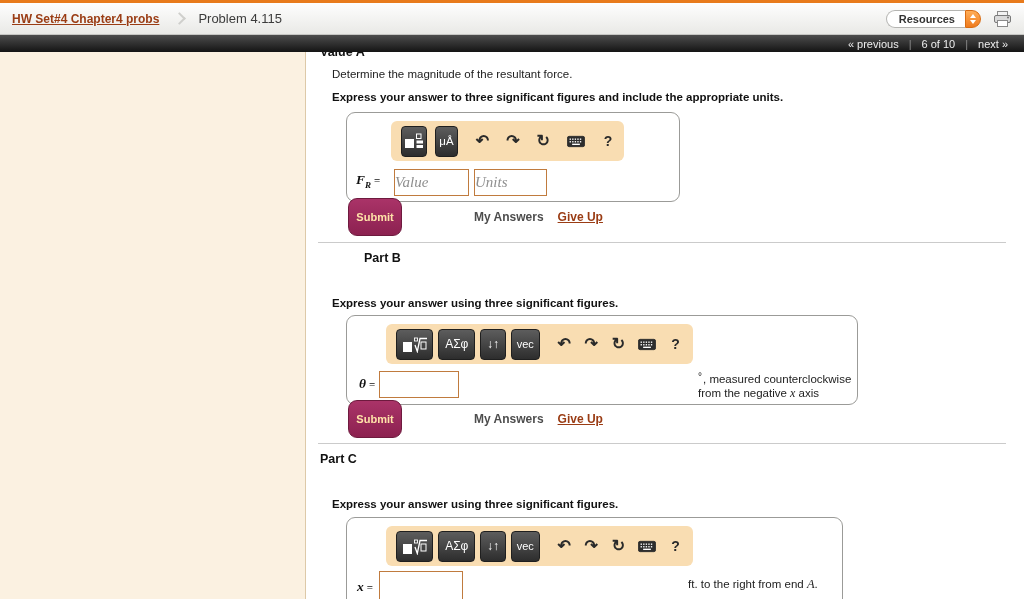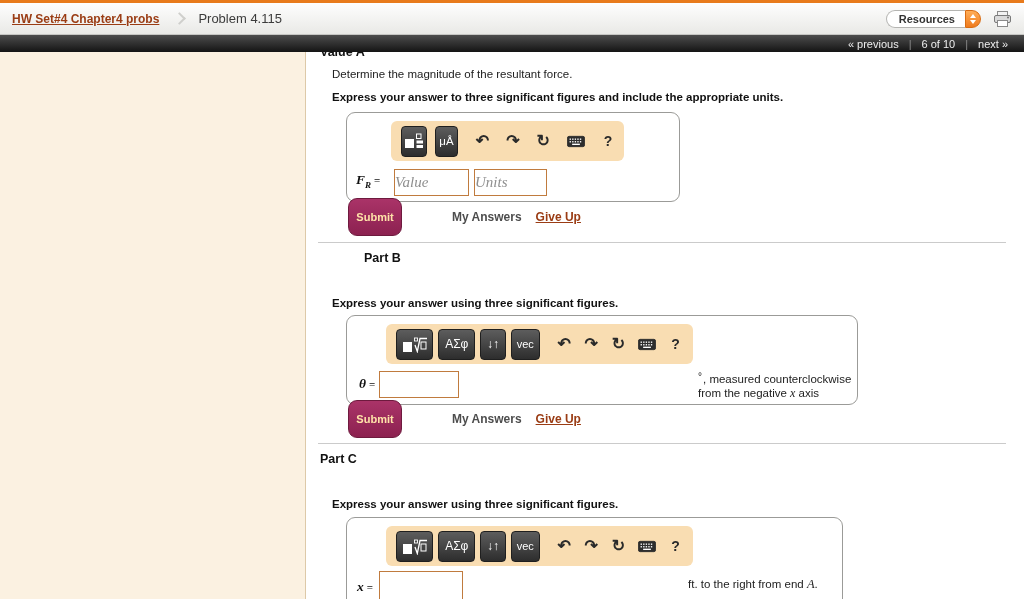--- a/index.html
+++ b/index.html
@@ -80,21 +80,21 @@
     font-family:"Liberation Serif", serif; font-size:15px; padding:0 0; }
   .ans-input::placeholder { font-style:italic; color:#8f8f8f; }
   .ans-label { position:absolute; font-family:"Liberation Serif", serif; font-style:italic;
     font-weight:bold; font-size:13.5px; color:#111; }
   .ans-label sub { font-size:9px; }
   .ans-label .eq { font-style:normal; font-weight:bold; font-size:11px; margin-left:3px; }
   .submit-row { position:absolute; display:flex; align-items:center; height:21px; }
   .submit-btn { width:54px; height:38px; border:1px solid #6e1a3e; border-radius:9px;
     background:linear-gradient(#aa3368,#8c2150); color:#ffe3a9; font-weight:bold; font-size:11px;
     display:flex; align-items:center; justify-content:center; cursor:pointer; }
-  .my-answers { margin-left:50px; font-size:12px; font-weight:bold; color:#4d4d4d; cursor:pointer; }
+  .my-answers { margin-left:72px; font-size:12px; font-weight:bold; color:#4d4d4d; cursor:pointer; }
   .give-up { margin-left:14px; font-size:12px; font-weight:bold; color:#9a3c14;
     text-decoration:underline; cursor:pointer; }
   .hr { position:absolute; height:1px; background:#cbcbcb; width:688px; left:12px; }
   .note { position:absolute; font-size:11.5px; color:#222; line-height:14px; }
   .note .deg { font-size:10px; vertical-align:3px; margin-right:1px; }
 
   svg text { font-family:"Liberation Serif", serif; }
 </style>
 </head>
 <body>

